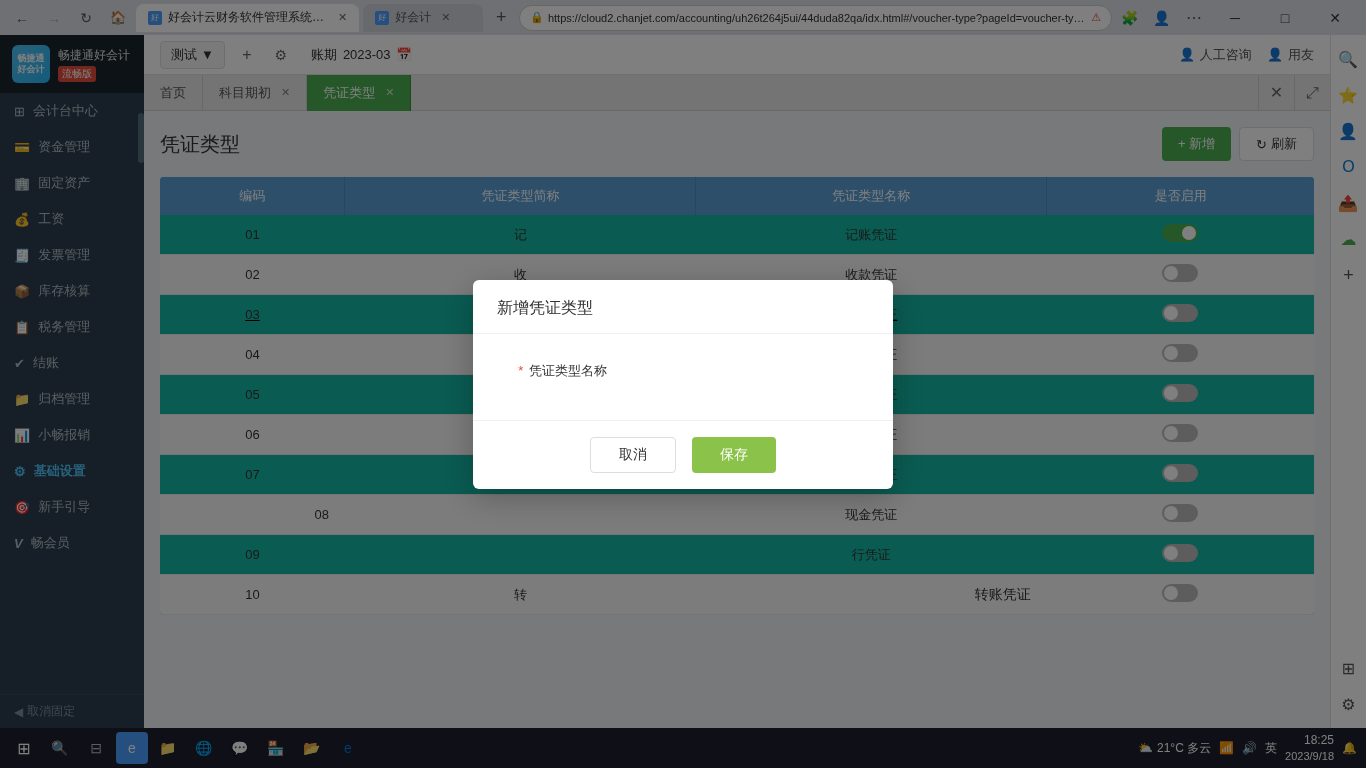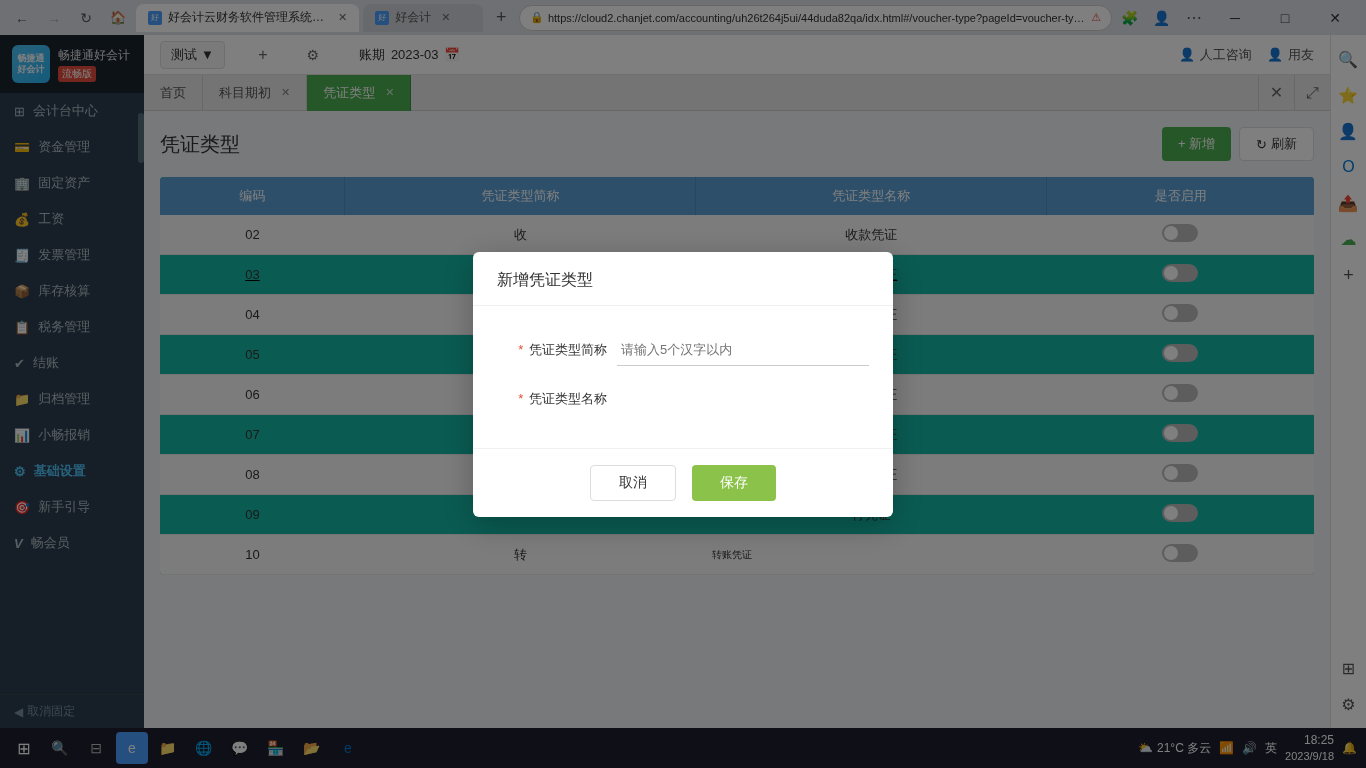--- a/index.html
+++ b/index.html
@@ -112,21 +112,21 @@
     </div>
 
     <div style="padding:8px 14px;color:#78909c;font-size:12px;cursor:pointer;display:flex;align-items:center;gap:4px;border-top:1px solid #37474f;">
       <span>◀</span>
       <span>取消固定</span>
     </div>
   </div>
 
   <div style="flex:1;display:flex;flex-direction:column;overflow:hidden;">
 
-    <div style="background:#fff;border-bottom:1px solid #e0e0e0;height:40px;display:flex;align-items:center;padding:0 16px;gap:26px;">
+    <div style="background:#fff;border-bottom:1px solid #e0e0e0;height:40px;display:flex;align-items:center;padding:0 16px;gap:10px;">
       <div style="display:flex;align-items:center;gap:4px;font-size:13px;color:#333;cursor:pointer;background:#f5f5f5;padding:4px 10px;border-radius:4px;border:1px solid #ddd;">
         <span>测试</span>
         <span>▼</span>
       </div>
       <div style="width:24px;height:24px;display:flex;align-items:center;justify-content:center;cursor:pointer;font-size:16px;color:#666;">+</div>
       <div style="width:24px;height:24px;display:flex;align-items:center;justify-content:center;cursor:pointer;font-size:14px;color:#666;">⚙</div>
       <div style="display:flex;align-items:center;gap:6px;font-size:13px;color:#333;margin-left:8px;">
         <span>账期</span>
         <span style="font-weight:500;">2023-03</span>
         <span style="cursor:pointer;font-size:13px;">📅</span>
@@ -175,20 +175,26 @@
         <table style="width:100%;border-collapse:collapse;">
           <thead>
             <tr style="background:#5a9fd4;color:white;">
               <th style="padding:10px 16px;text-align:center;font-weight:normal;font-size:13px;border-right:1px solid #4a8fc4;">编码</th>
               <th style="padding:10px 16px;text-align:center;font-weight:normal;font-size:13px;border-right:1px solid #4a8fc4;">凭证类型简称</th>
               <th style="padding:10px 16px;text-align:center;font-weight:normal;font-size:13px;border-right:1px solid #4a8fc4;">凭证类型名称</th>
               <th style="padding:10px 16px;text-align:center;font-weight:normal;font-size:13px;">是否启用</th>
             </tr>
           </thead>
           <tbody id="table-body">
+          <tr style="border-bottom: 1px solid rgb(232, 232, 232);">
+                <td style="padding: 9px 16px; text-align: center; font-size: 13px; color: rgb(51, 51, 51);">01</td>
+                <td style="padding: 9px 16px; text-align: center; font-size: 13px; color: rgb(51, 51, 51);">记</td>
+                <td style="padding: 9px 16px; text-align: center; font-size: 13px; color: rgb(51, 51, 51);">记账凭证</td>
+                <td style="padding: 9px 16px; text-align: center;"><div style="width: 36px; height: 18px; border-radius: 9px; position: relative; display: inline-block; cursor: pointer; background: rgb(76, 175, 80);"><div style="width: 14px; height: 14px; background: white; border-radius: 50%; position: absolute; top: 2px; left: 20px;"></div></div></td>
+              </tr>
               <tr style="border-bottom: 1px solid rgb(232, 232, 232); background: rgb(249, 249, 249);">
                 <td style="padding: 9px 16px; text-align: center; font-size: 13px; color: rgb(51, 51, 51);">02</td>
                 <td style="padding: 9px 16px; text-align: center; font-size: 13px; color: rgb(51, 51, 51);">收</td>
                 <td style="padding: 9px 16px; text-align: center; font-size: 13px; color: rgb(51, 51, 51);">收款凭证</td>
                 <td style="padding: 9px 16px; text-align: center;"><div style="width: 36px; height: 18px; border-radius: 9px; position: relative; display: inline-block; cursor: pointer; background: rgb(187, 187, 187);"><div style="width: 14px; height: 14px; background: white; border-radius: 50%; position: absolute; top: 2px; left: 2px;"></div></div></td>
               </tr>
               <tr style="border-bottom: 1px solid rgb(232, 232, 232); text-decoration: underline;">
                 <td style="padding: 9px 16px; text-align: center; font-size: 13px; color: rgb(51, 51, 51);">03</td>
                 <td style="padding: 9px 16px; text-align: center; font-size: 13px; color: rgb(51, 51, 51);"></td>
                 <td style="padding: 9px 16px; text-align: center; font-size: 13px; color: rgb(51, 51, 51);">付款凭证</td>
@@ -212,35 +218,35 @@
                 <td style="padding: 9px 16px; text-align: center; font-size: 13px; color: rgb(51, 51, 51);">收款凭证</td>
                 <td style="padding: 9px 16px; text-align: center;"><div style="width: 36px; height: 18px; border-radius: 9px; position: relative; display: inline-block; cursor: pointer; background: rgb(187, 187, 187);"><div style="width: 14px; height: 14px; background: white; border-radius: 50%; position: absolute; top: 2px; left: 2px;"></div></div></td>
               </tr>
               <tr style="border-bottom: 1px solid rgb(232, 232, 232);">
                 <td style="padding: 9px 16px; text-align: center; font-size: 13px; color: rgb(51, 51, 51);">07</td>
                 <td style="padding: 9px 16px; text-align: center; font-size: 13px; color: rgb(51, 51, 51);"></td>
                 <td style="padding: 9px 16px; text-align: center; font-size: 13px; color: rgb(51, 51, 51);">付款凭证</td>
                 <td style="padding: 9px 16px; text-align: center;"><div style="width: 36px; height: 18px; border-radius: 9px; position: relative; display: inline-block; cursor: pointer; background: rgb(187, 187, 187);"><div style="width: 14px; height: 14px; background: white; border-radius: 50%; position: absolute; top: 2px; left: 2px;"></div></div></td>
               </tr>
               <tr style="border-bottom: 1px solid rgb(232, 232, 232); background: rgb(249, 249, 249);">
-                <td style="padding: 9px 16px; text-align: center; font-size: 13px; color: rgb(51, 51, 51);">08</td>
+                <td style="padding: 9px 16px; text-align: right; font-size: 13px; color: rgb(51, 51, 51);">08</td>
                 <td style="padding: 9px 16px; text-align: center; font-size: 13px; color: rgb(51, 51, 51);"></td>
                 <td style="padding: 9px 16px; text-align: center; font-size: 13px; color: rgb(51, 51, 51);">现金凭证</td>
                 <td style="padding: 9px 16px; text-align: center;"><div style="width: 36px; height: 18px; border-radius: 9px; position: relative; display: inline-block; cursor: pointer; background: rgb(187, 187, 187);"><div style="width: 14px; height: 14px; background: white; border-radius: 50%; position: absolute; top: 2px; left: 2px;"></div></div></td>
               </tr>
               <tr style="border-bottom: 1px solid rgb(232, 232, 232);">
                 <td style="padding: 9px 16px; text-align: center; font-size: 13px; color: rgb(51, 51, 51);">09</td>
                 <td style="padding: 9px 16px; text-align: center; font-size: 13px; color: rgb(51, 51, 51);"></td>
                 <td style="padding: 9px 16px; text-align: center; font-size: 13px; color: rgb(51, 51, 51);">行凭证</td>
                 <td style="padding: 9px 16px; text-align: center;"><div style="width: 36px; height: 18px; border-radius: 9px; position: relative; display: inline-block; cursor: pointer; background: rgb(187, 187, 187);"><div style="width: 14px; height: 14px; background: white; border-radius: 50%; position: absolute; top: 2px; left: 2px;"></div></div></td>
               </tr>
               <tr style="border-bottom: 1px solid rgb(232, 232, 232); background: rgb(249, 249, 249);">
                 <td style="padding: 9px 16px; text-align: center; font-size: 13px; color: rgb(51, 51, 51);">10</td>
                 <td style="padding: 9px 16px; text-align: center; font-size: 13px; color: rgb(51, 51, 51);">转</td>
-                <td style="padding: 9px 16px; text-align: left; font-size: 10px; color: rgb(51, 51, 51);">转账凭证</td>
+                <td style="padding: 9px 16px; text-align: right; font-size: 14px; color: rgb(51, 51, 51);">转账凭证</td>
                 <td style="padding: 9px 16px; text-align: center;"><div style="width: 36px; height: 18px; border-radius: 9px; position: relative; display: inline-block; cursor: pointer; background: rgb(187, 187, 187);"><div style="width: 14px; height: 14px; background: white; border-radius: 50%; position: absolute; top: 2px; left: 2px;"></div></div></td>
               </tr>
             </tbody>
         </table>
       </div>
     </div>
   </div>
 
   <div style="width:36px;background:#fff;border-left:1px solid #e0e0e0;display:flex;flex-direction:column;align-items:center;padding:8px 0;gap:4px;">
     <div style="width:32px;height:32px;border-radius:4px;display:flex;align-items:center;justify-content:center;cursor:pointer;color:#4a9eff;font-size:16px;">🔍</div>
@@ -256,27 +262,20 @@
   </div>
 </div>
 
 <div style="position:fixed;top:0;left:0;width:100%;height:100%;background:rgba(0,0,0,0.5);display:flex;align-items:center;justify-content:center;z-index:1000;">
   <div style="background:white;border-radius:6px;width:420px;box-shadow:0 8px 32px rgba(0,0,0,0.25);">
     <div style="padding:18px 24px 14px;font-size:16px;color:#333;font-weight:500;border-bottom:1px solid #f0f0f0;">
       <span>新增凭证类型</span>
     </div>
     <div style="padding:28px 24px 16px;">
 
-      <div style="display:flex;align-items:center;margin-bottom:24px;gap:10px;">
-        <label style="width:110px;text-align:right;font-size:13px;color:#333;flex-shrink:0;">
-          <span style="color:#e74c3c;margin-right:2px;">*</span>
-          <span>凭证类型简称</span>
-        </label>
-        <input type="text" style="flex: 1 1 0%; height: 32px; border-top: none; border-right: none; border-left: none; border-image: initial; border-bottom: 1px solid rgb(204, 204, 204); outline: none; font-size: 13px; padding: 0px 4px; color: rgb(51, 51, 51);" placeholder="请输入5个汉字以内">
-      </div>
 
       <div style="display:flex;align-items:center;margin-bottom:24px;gap:4px;">
         <label style="width:110px;text-align:right;font-size:13px;color:#333;flex-shrink:0;">
           <span style="color:#e74c3c;margin-right:2px;">*</span>
           <span>凭证类型名称</span>
         </label>
       </div>
     </div>
     <div style="padding:16px 24px;display:flex;justify-content:center;gap:16px;border-top:1px solid #f0f0f0;">
       <button style="background:white;color:#333;border:1px solid #ddd;padding:8px 28px;border-radius:4px;cursor:pointer;font-size:14px;">取消</button>

